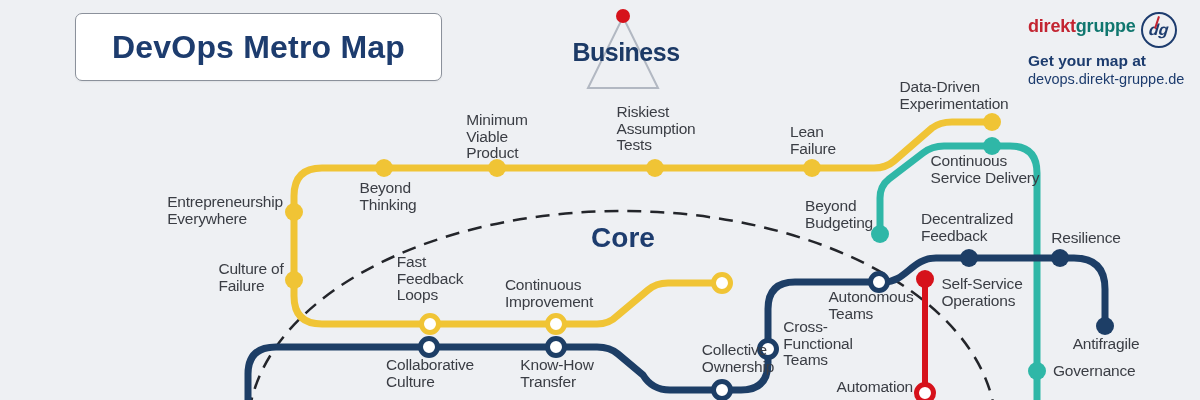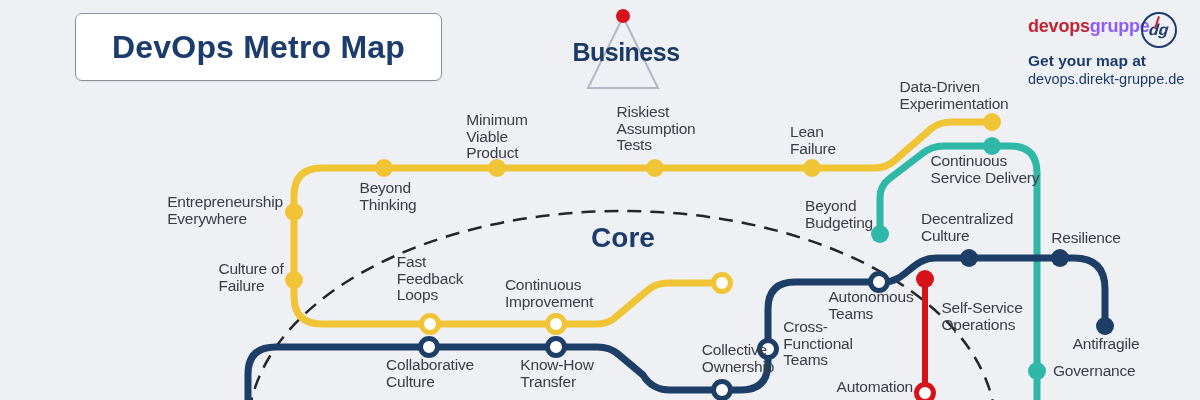--- a/index.html
+++ b/index.html
@@ -47,21 +47,21 @@
   }
   .title-text{font-size:32px;font-weight:600;color:#1d3c6e;letter-spacing:0.2px;}
 
   .zone-business{left:626px;top:38px;transform:translateX(-50%);
     font-size:25px;font-weight:700;color:#1c3a66;letter-spacing:-0.5px;}
   .zone-core{left:623px;top:222px;transform:translateX(-50%);
     font-size:28px;font-weight:700;color:#1d3c6e;}
 
   .brand-row{left:1028px;top:16px;font-size:18px;font-weight:700;letter-spacing:-0.2px;display:flex;align-items:center;}
   .brand-red{color:#c32431;}
-  .brand-dark{color:#8b5cf6;}
+  .brand-dark{color:#0f766e;}
   .brand-logo{
     position:absolute;left:1141px;top:12px;width:32px;height:32px;
     border:2.5px solid #1d3c6e;border-radius:50%;
     display:flex;align-items:center;justify-content:center;
   }
   .brand-logo .mono{font-style:italic;font-weight:700;font-size:16px;color:#1d3c6e;transform:skewX(-6deg);}
   .brand-logo .slash{position:absolute;left:13px;top:2px;width:2px;height:13px;background:#c32431;transform:rotate(18deg);}
   .brand-cta{left:1028px;top:52px;font-size:15.5px;font-weight:700;color:#1d3c6e;}
   .brand-url{left:1028px;top:71px;font-size:14.5px;color:#1d3c6e;}
 </style>
@@ -118,21 +118,21 @@
   </svg>
 
   <div class="abs title-box">
     <span class="title-text">DevOps Metro Map</span>
   </div>
 
   <div class="abs zone-business">Business</div>
   <div class="abs zone-core">Core</div>
 
   <div class="abs brand-row">
-    <span class="brand-red">devops</span>
+    <span class="brand-red">direkt</span>
       <span class="brand-dark">gruppe</span>
   </div>
   <div class="brand-logo">
     <span class="mono">dg</span>
     <span class="slash"></span>
   </div>
   <div class="abs brand-cta">Get your map at</div>
   <div class="abs brand-url">devops.direkt-gruppe.de</div>
 
   <div class="st-label" style="left:225px;top:194px;">Entrepreneurship
@@ -149,23 +149,23 @@
 Tests</div>
   <div class="st-label" style="left:813px;top:124px;">Lean
 Failure</div>
   <div class="st-label" style="left:954px;top:79px;">Data-Driven
 Experimentation</div>
   <div class="st-label" style="left:839px;top:198px;">Beyond
 Budgeting</div>
   <div class="st-label" style="left:985px;top:153px;">Continuous
 Service Delivery</div>
   <div class="st-label" style="left:967px;top:211px;">Decentralized
-Culture</div>
+Feedback</div>
   <div class="st-label" style="left:1086px;top:230px;">Resilience</div>
-  <div class="st-label" style="left:982px;top:276px;margin-top:24px;">Self-Service
+  <div class="st-label" style="left:982px;top:276px;">Self-Service
 Operations</div>
   <div class="st-label" style="left:1106px;top:336px;">Antifragile</div>
   <div class="st-label align-left" style="left:1053px;top:363px;">Governance</div>
   <div class="st-label align-right" style="right:287px;top:379px;">Automation</div>
   <div class="st-label" style="left:430px;top:254px;">Fast
 Feedback
 Loops</div>
   <div class="st-label" style="left:549px;top:277px;">Continuous
 Improvement</div>
   <div class="st-label" style="left:430px;top:357px;">Collaborative

